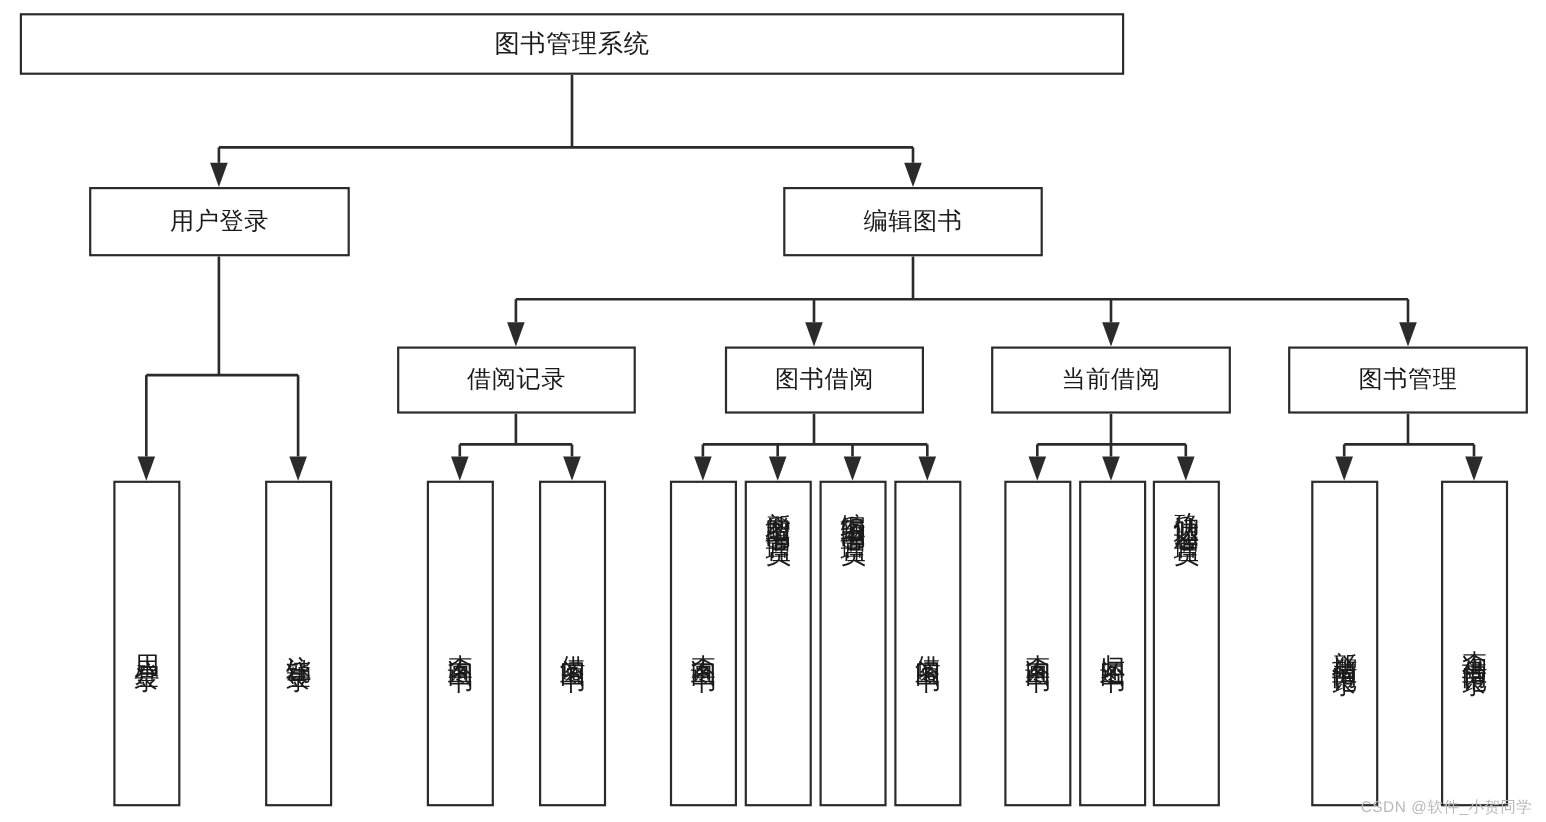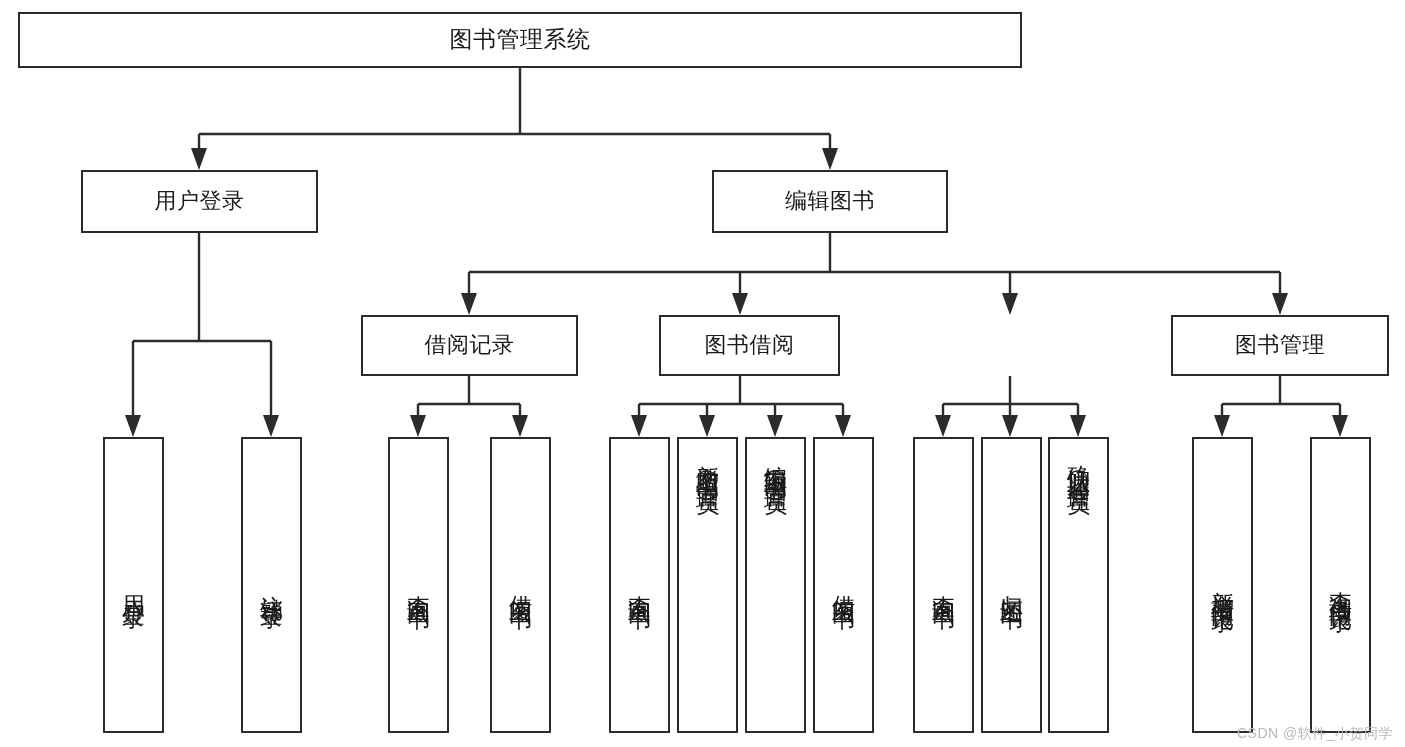--- a/index.html
+++ b/index.html
@@ -171,20 +171,23 @@
   <div class="node horiz" style="left:712px; top:170px; width:236px; height:63px;">
     <span class="label">编辑图书</span>
   </div>
 
   <div class="node horiz" style="left:361px; top:315px; width:217px; height:61px;">
     <span class="label">借阅记录</span>
   </div>
   <div class="node horiz" style="left:659px; top:315px; width:181px; height:61px;">
     <span class="label">图书借阅</span>
   </div>
+  <div class="node horiz" style="left:901px; top:315px; width:218px; height:61px;">
+    <span class="label">当前借阅</span>
+  </div>
   <div class="node horiz" style="left:1171px; top:315px; width:218px; height:61px;">
     <span class="label">图书管理</span>
   </div>
 
   <div class="node vert center" style="left:103px; top:437px; width:61px; height:296px;">
     <span class="label">用户登录</span>
   </div>
   <div class="node vert center" style="left:241px; top:437px; width:61px; height:296px;">
     <span class="label">注销登录</span>
   </div>

